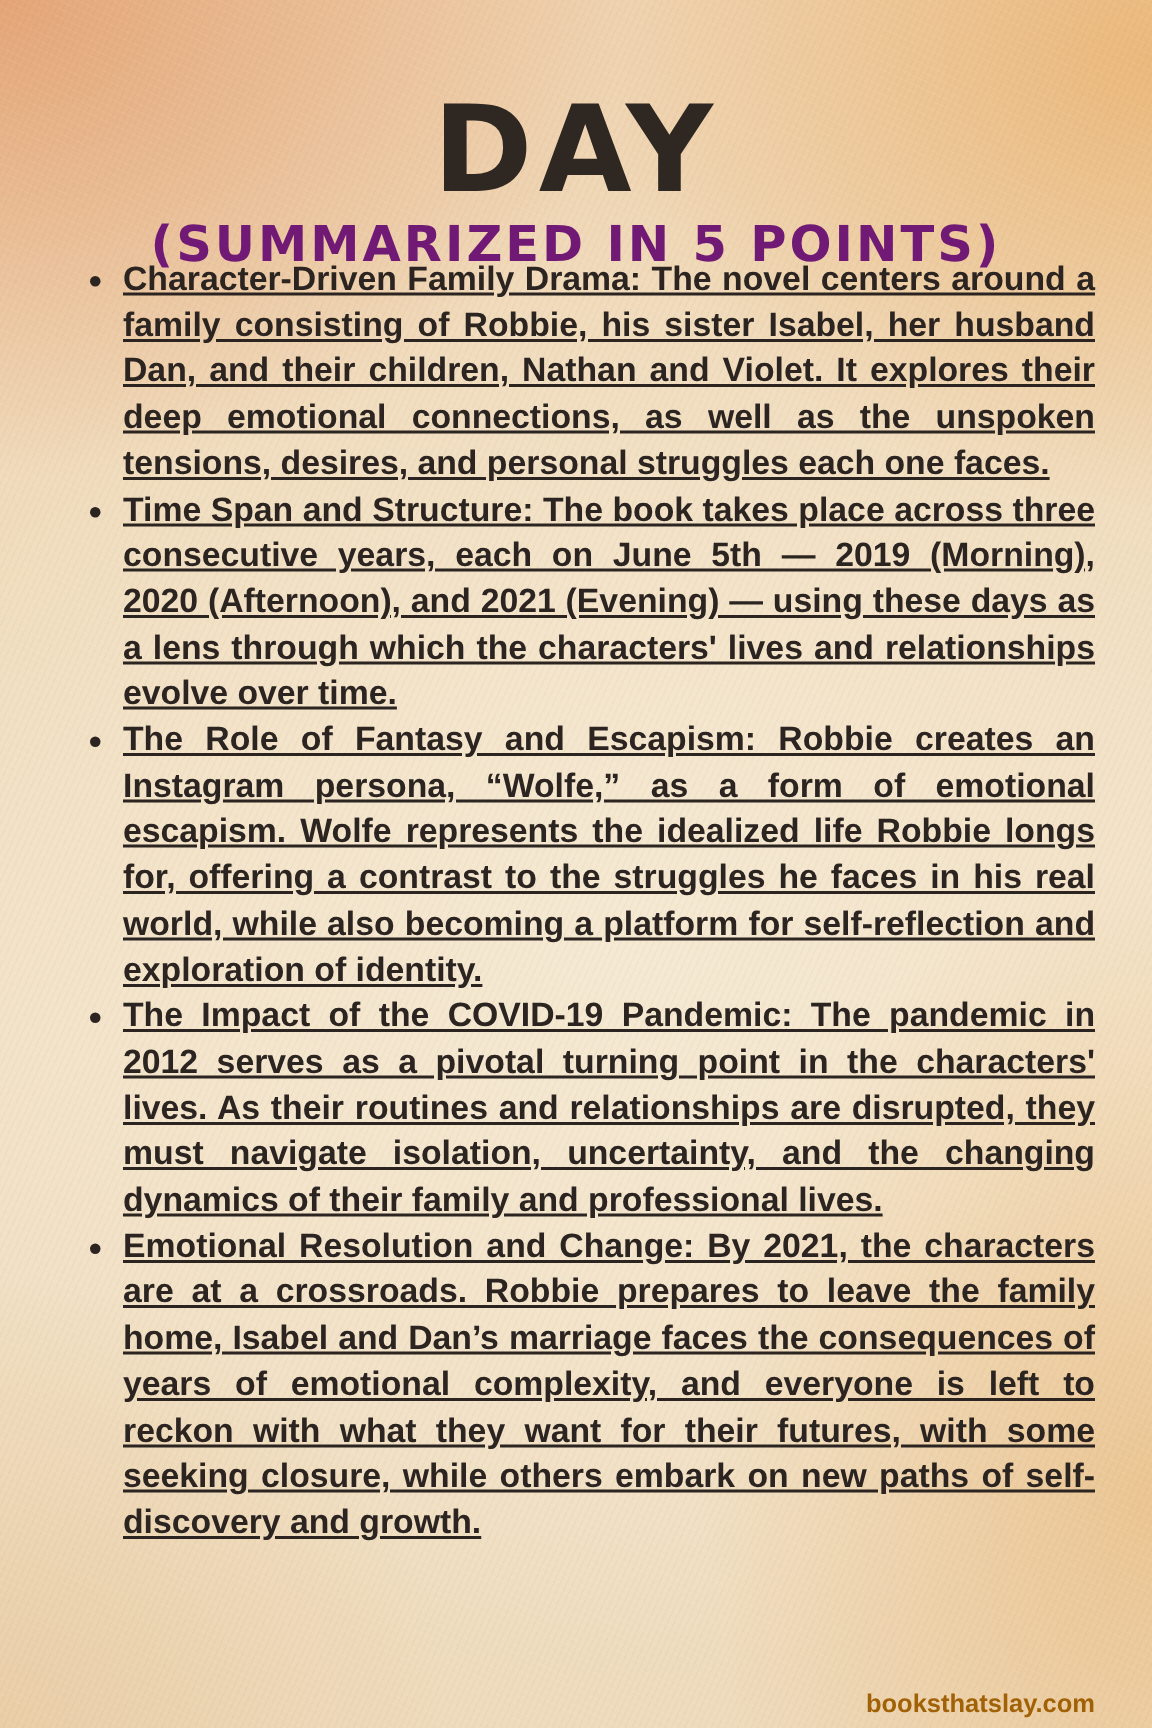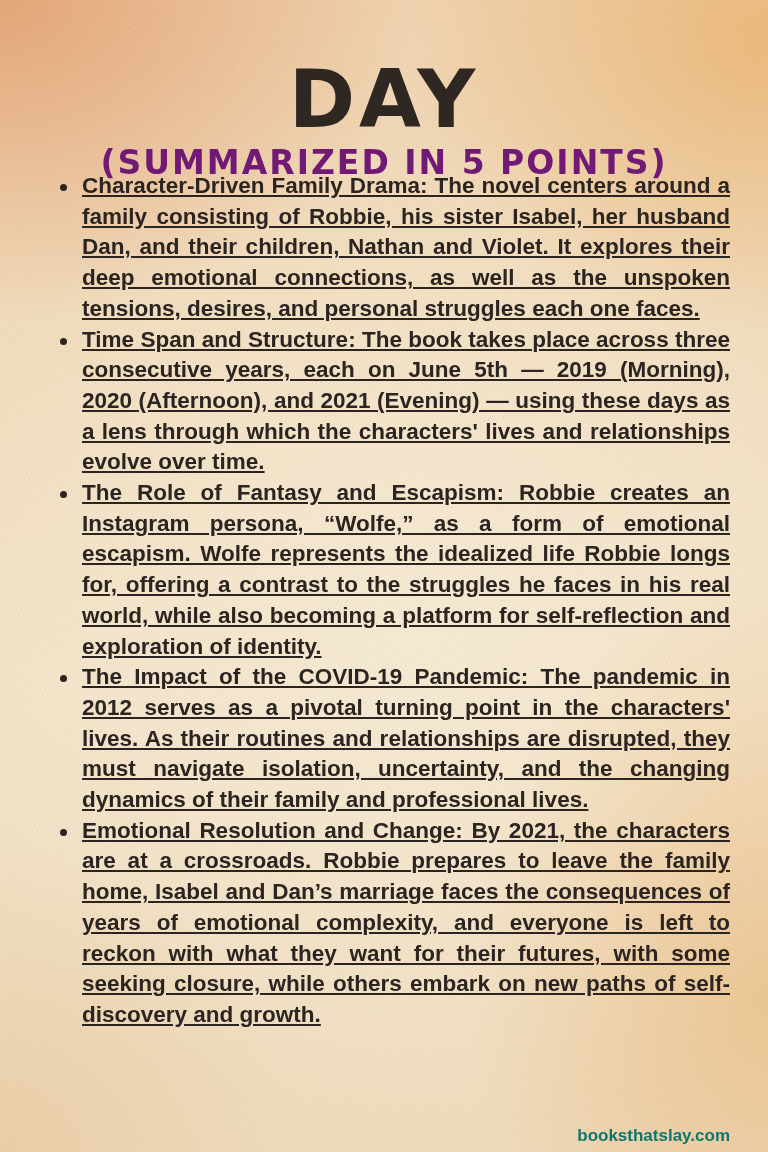--- a/index.html
+++ b/index.html
@@ -78,21 +78,21 @@
     border-radius: 50%;
     background: #2b2420;
   }
   .footer {
     position: absolute;
     right: 38px;
     top: 1126px;
     font-family: "Liberation Sans", sans-serif;
     font-weight: bold;
     font-size: 17px;
-    color: #0f766e;
+    color: #a16207;
   }
 </style>
 </head>
 <body>
 
 <div class="grain"></div>
 
 <div class="header">
   <h1 class="title">DAY</h1>
   <div class="subtitle">(SUMMARIZED IN 5 POINTS)</div>

